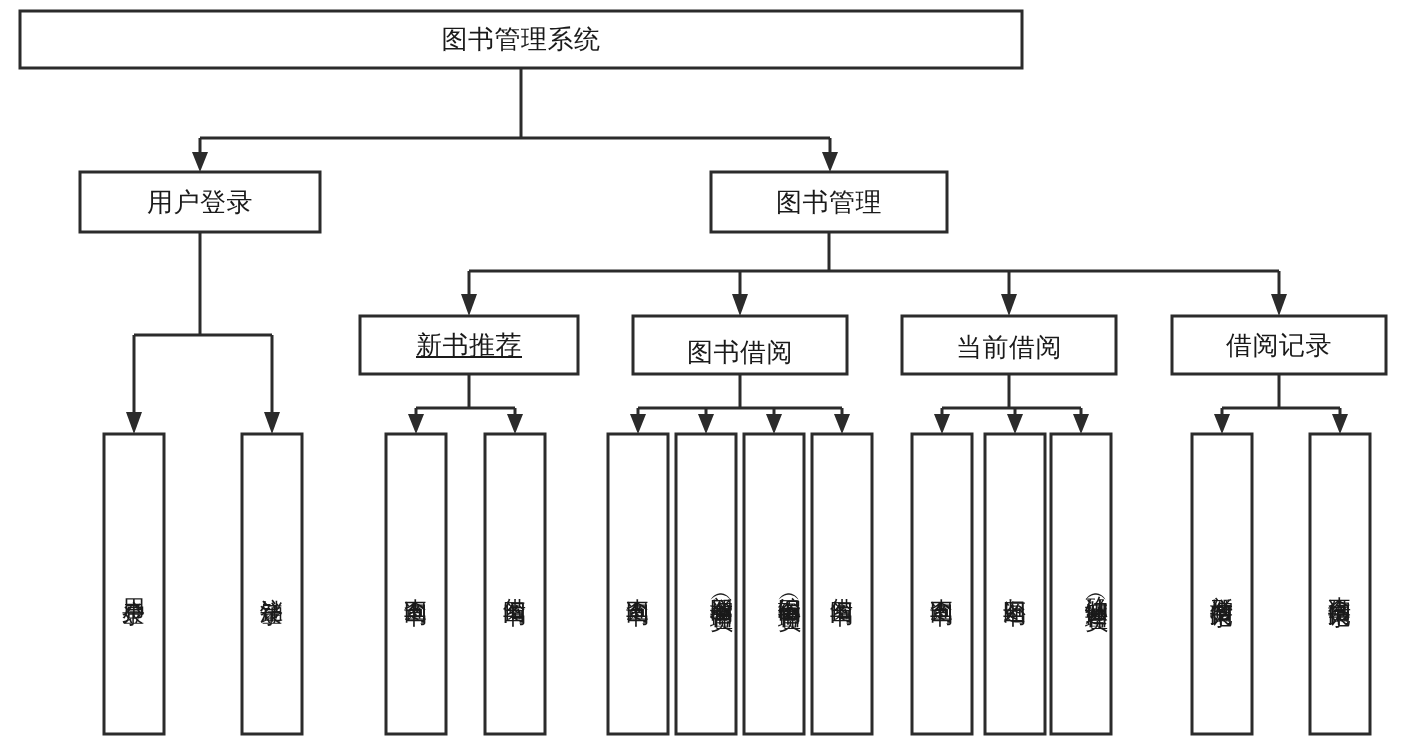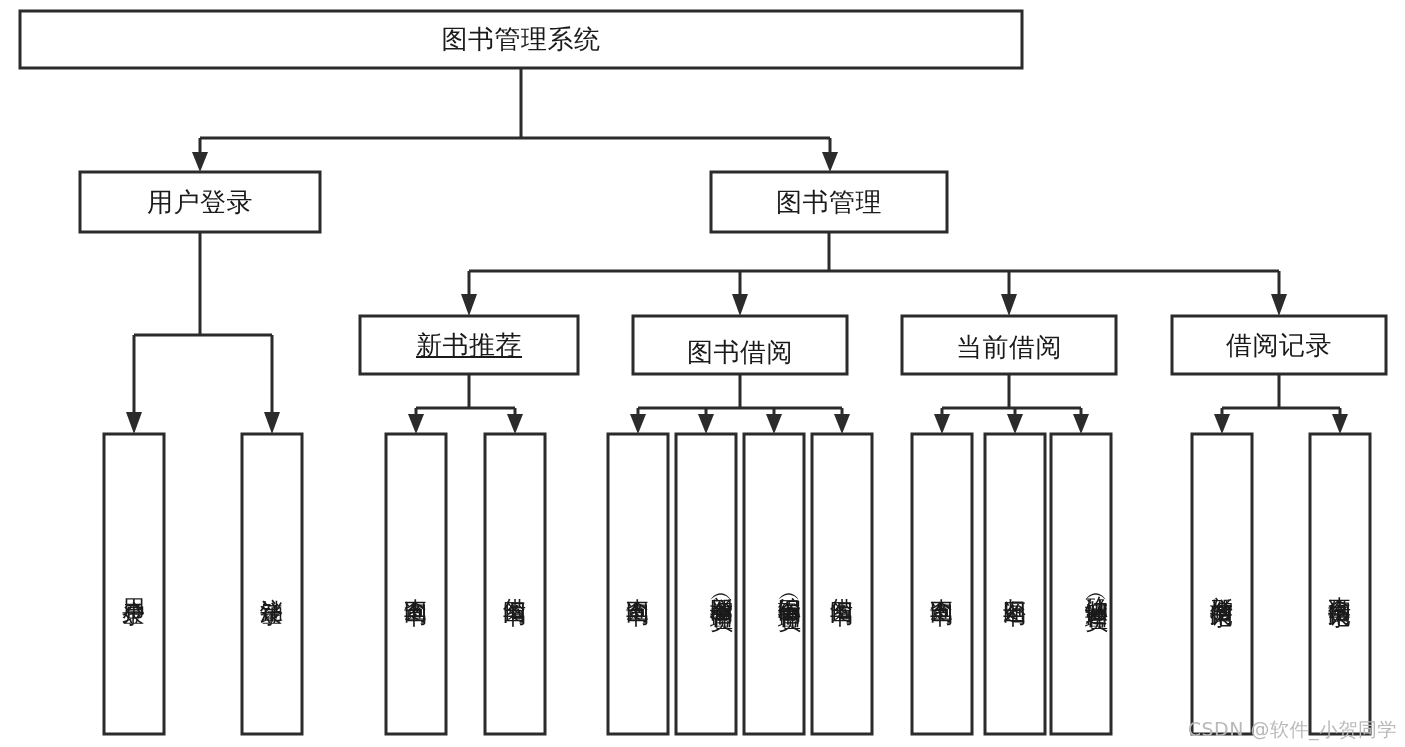--- a/index.html
+++ b/index.html
@@ -207,14 +207,13 @@
   <div class="node-label-v" style="left:744px; top:434px; width:60px; height:300px; align-items:flex-start; padding-top:6px; box-sizing:border-box;">编辑图书（管理员）</div>
   <div class="node-label-v" style="left:812px; top:434px; width:60px; height:300px;">借阅图书</div>
 
   <div class="node-label-v" style="left:912px; top:434px; width:60px; height:300px;">查询图书</div>
   <div class="node-label-v" style="left:985px; top:434px; width:60px; height:300px;">归还图书</div>
   <div class="node-label-v" style="left:1051px; top:434px; width:60px; height:300px; align-items:flex-start; padding-top:6px; box-sizing:border-box;">确认归还（管理员）</div>
 
   <div class="node-label-v" style="left:1192px; top:434px; width:60px; height:300px;">新增借阅记录</div>
   <div class="node-label-v" style="left:1310px; top:434px; width:60px; height:300px;">查询借阅记录</div>
 
-  <div class="watermark">CSDN @软件_小贺同学</div>
 </div>
 
 </body></html>

